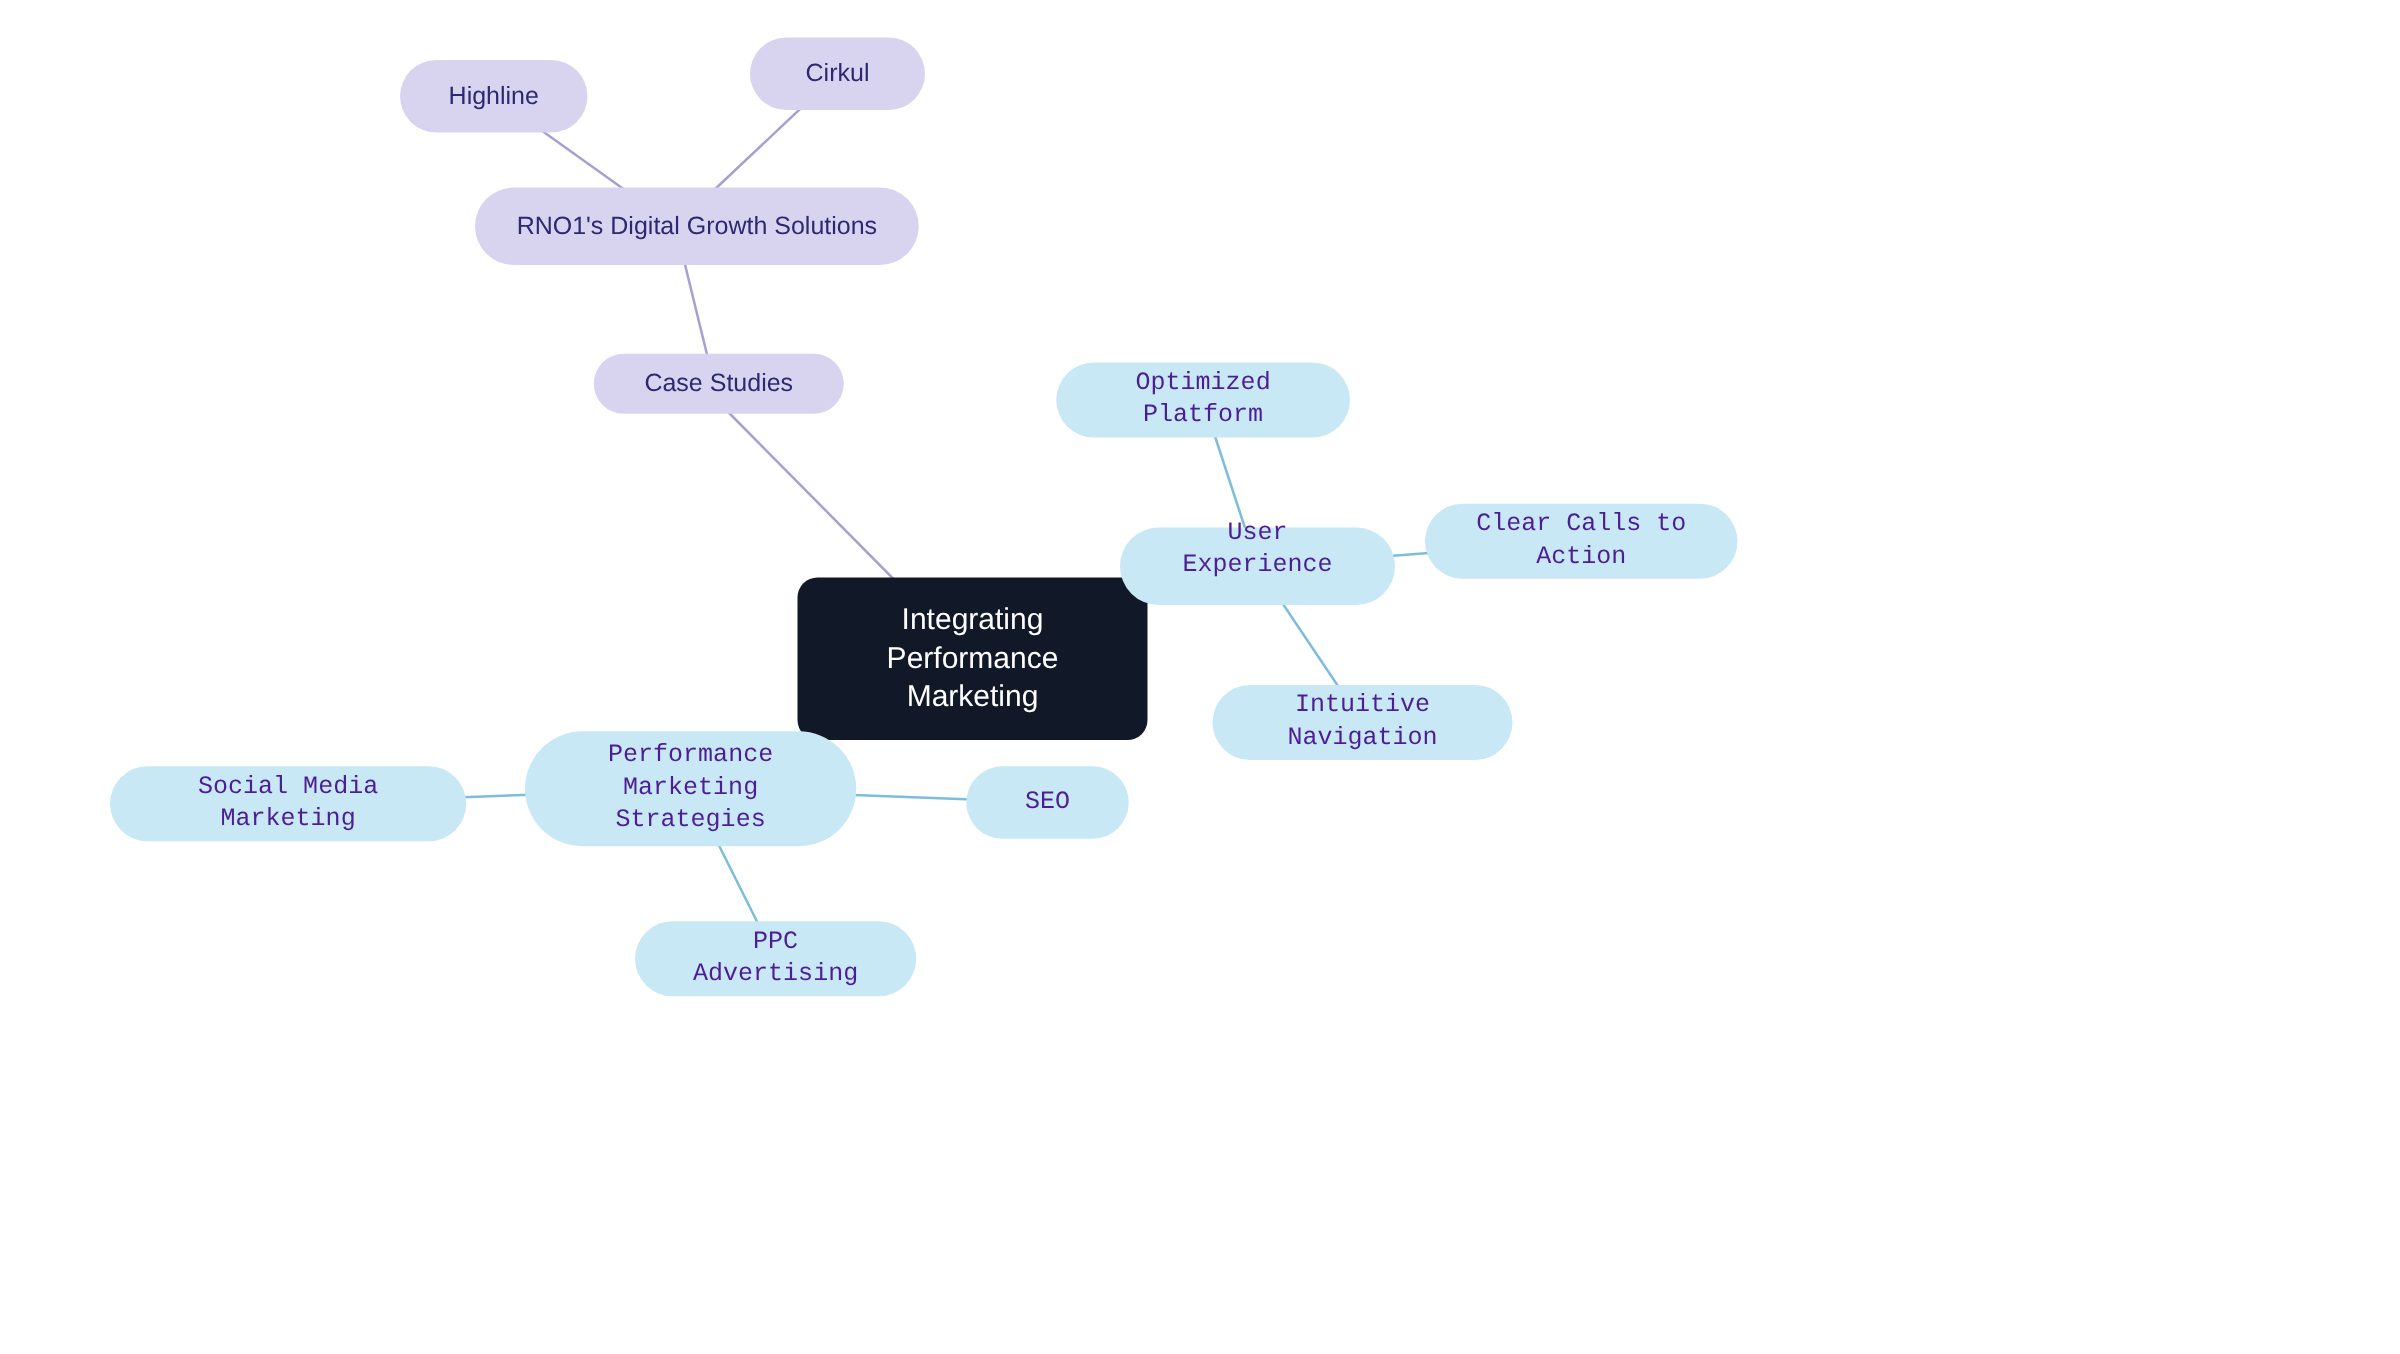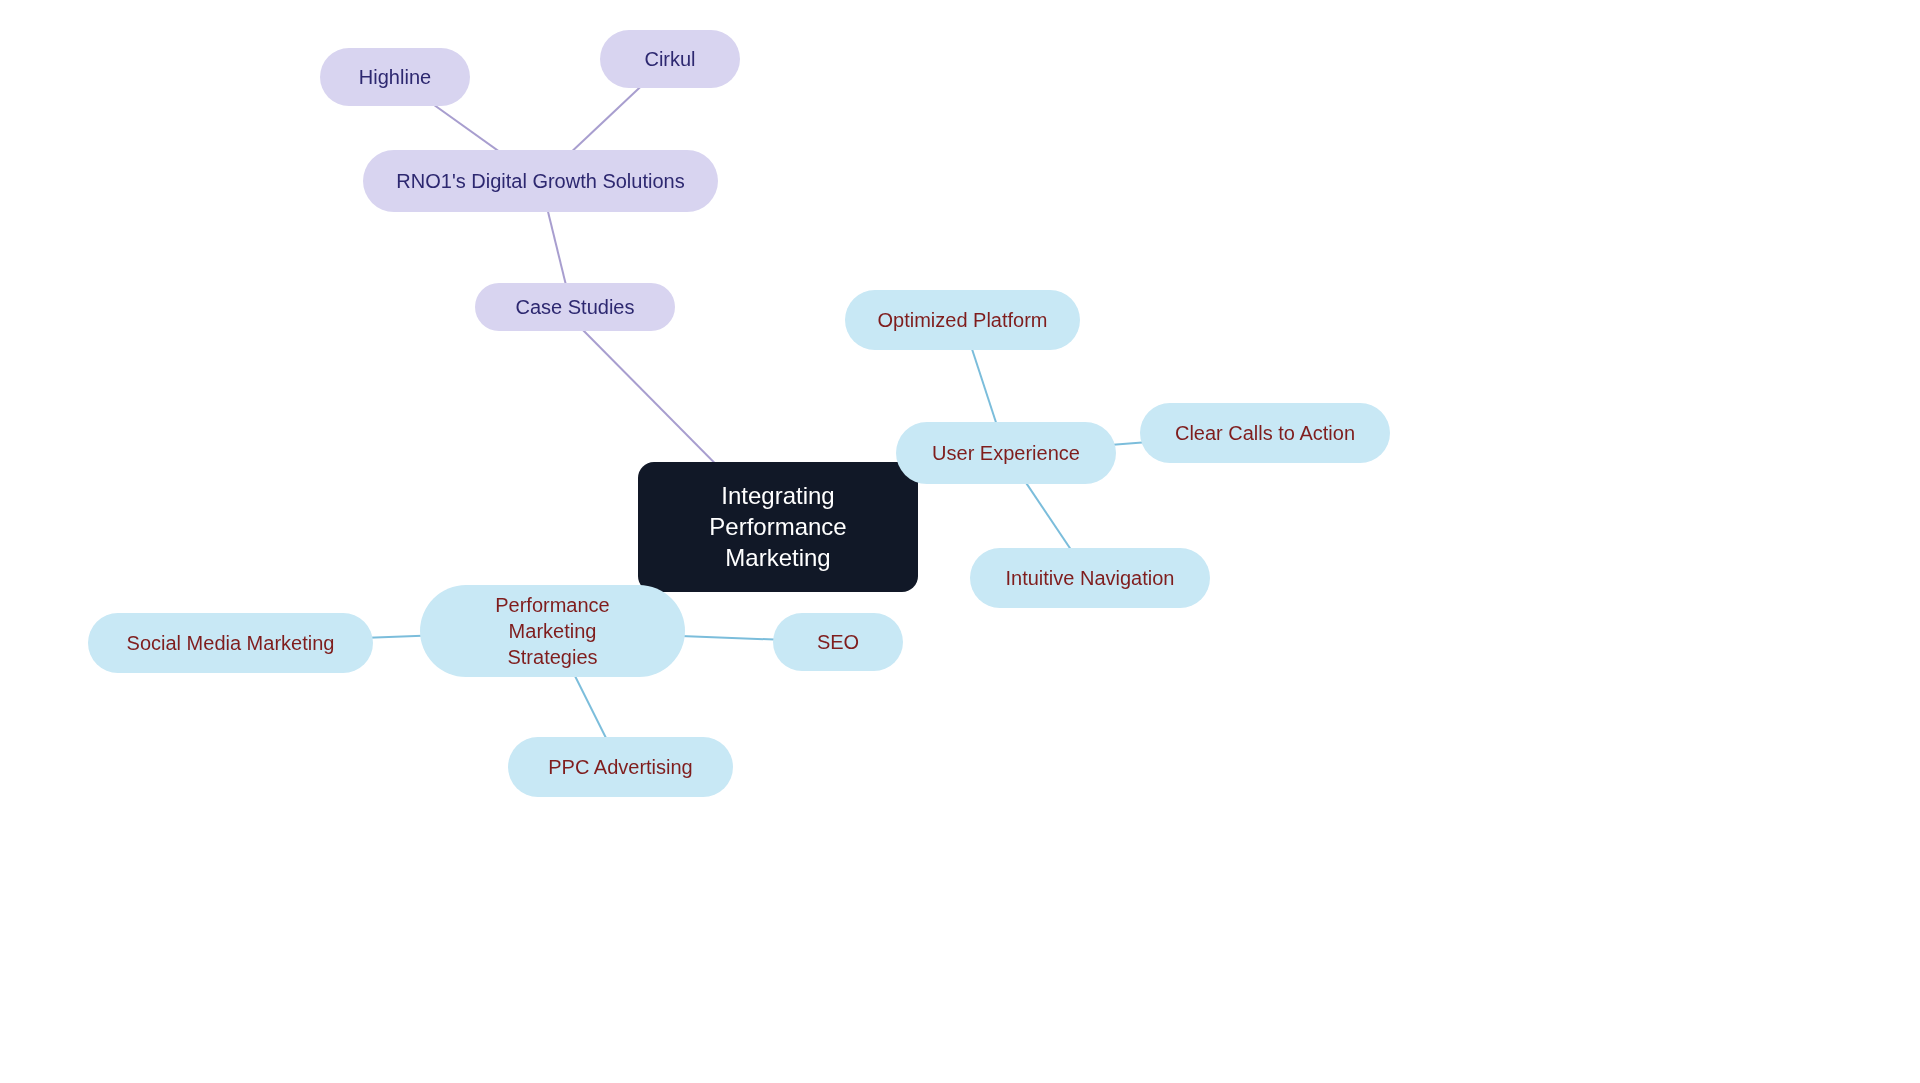--- a/index.html
+++ b/index.html
@@ -39,22 +39,23 @@
       width: 280px;
       min-height: 100px;
     }
     .node-purple {
       background: #d8d4f0;
       color: #2d2870;
       font-size: 20px;
     }
     .node-blue {
       background: #c8e8f5;
-      color: #7f1d1d;
+      color: #4c1d95;
       font-size: 20px;
+      font-family: Liberation Mono, monospace;
     }
   </style>
 </head>
 <body>
 
 <svg class="connections" id="svg-lines">
     <line x1="540.5" y1="181" x2="395" y2="77" stroke="#a89ecf" stroke-width="2"></line>
     <line x1="540.5" y1="181" x2="670" y2="59" stroke="#a89ecf" stroke-width="2"></line>
     <line x1="540.5" y1="181" x2="575" y2="322" stroke="#a89ecf" stroke-width="2"></line>
     <line x1="575" y1="322" x2="778" y2="527" stroke="#a89ecf" stroke-width="2"></line>
@@ -74,21 +75,21 @@
 </div>
 
 <div class="node node-purple" style="left: 320px; top: 48px; width: 150px; height: 58px;">
   <span>Highline</span>
 </div>
 
 <div class="node node-purple" style="left: 600px; top: 30px; width: 140px; height: 58px;">
   <span>Cirkul</span>
 </div>
 
-<div class="node node-purple" style="left: 363px; top: 150px; width: 355px; height: 62px;">
+<div class="node node-purple" style="left: 380px; top: 150px; width: 355px; height: 62px;">
   <span>RNO1's Digital Growth Solutions</span>
 </div>
 
 <div class="node node-purple" style="left: 475px; top: 283px; width: 200px; height: 48px;">
   <span>Case Studies</span>
 </div>
 
 <div class="node node-blue" style="left: 896px; top: 422px; width: 220px; height: 62px; align-items: flex-end;">
   <span>User Experience</span>
 </div>

